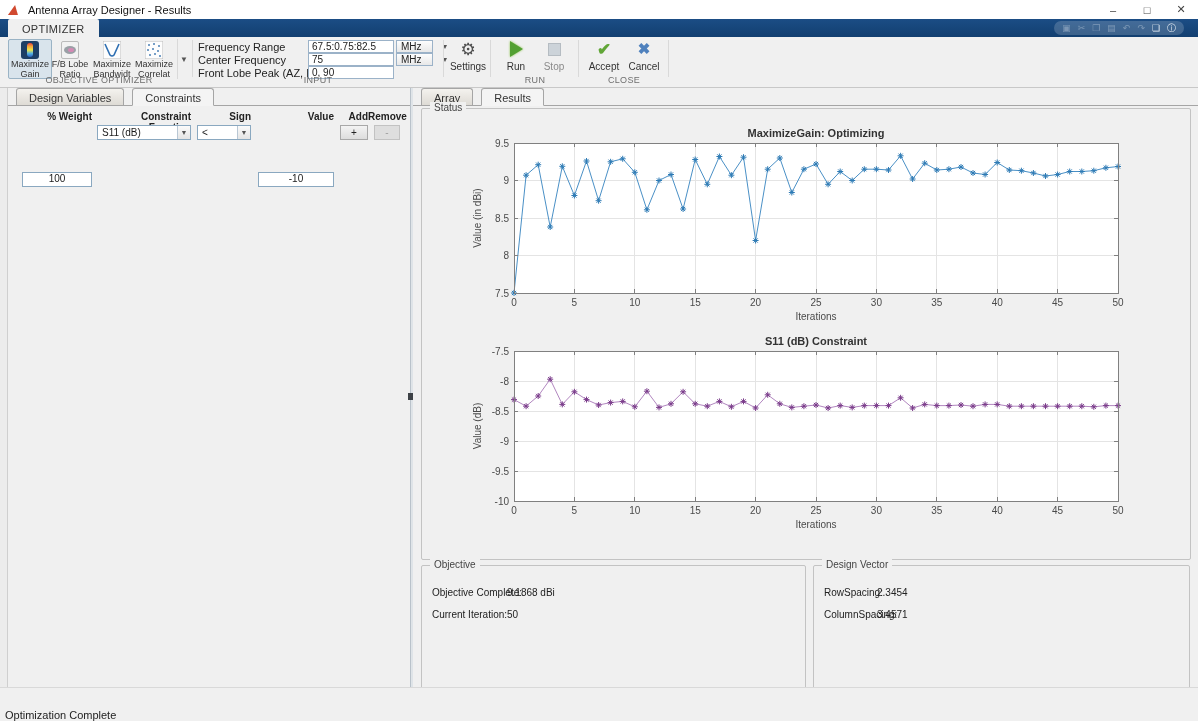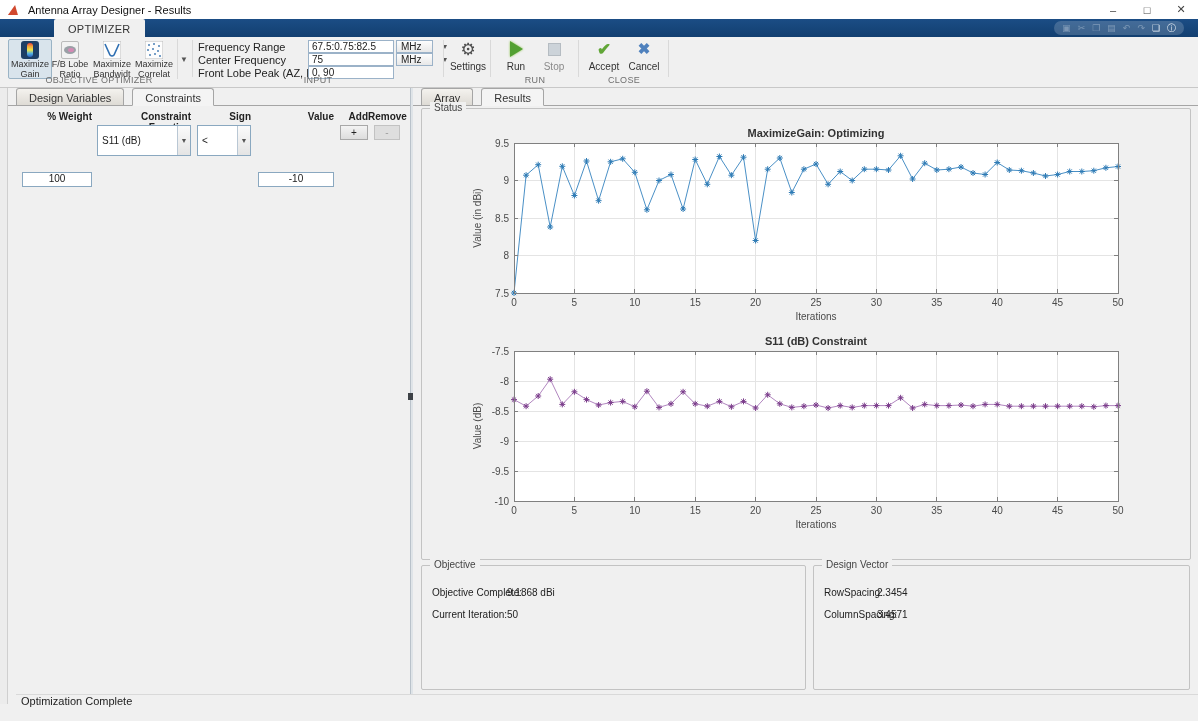--- a/index.html
+++ b/index.html
@@ -8,21 +8,21 @@
 
   
   .titlebar { position:absolute; top:0; left:0; right:0; height:19px; background:#ffffff; display:flex; align-items:center; }
   .app-icon { width:12px; height:12px; margin-left:8px; position:relative; }
   .app-icon:before { content:""; position:absolute; left:1px; top:1px; border-left:5px solid transparent; border-right:5px solid transparent; border-bottom:10px solid #d1492f; transform:skewX(-12deg); }
   .title-text { margin-left:8px; font-size:11px; color:#111; }
   .win-btns { margin-left:auto; display:flex; height:100%; }
   .win-btn { width:34px; height:100%; display:flex; align-items:center; justify-content:center; color:#444; font-size:11px; }
 
   
-  .tabbar { position:absolute; top:19px; left:0; right:0; height:18px; background:linear-gradient(#1b4d85,#123f70); display:flex; align-items:flex-end;padding-left:46px; }
+  .tabbar { position:absolute; top:19px; left:0; right:0; height:18px; background:linear-gradient(#1b4d85,#123f70); display:flex; align-items:flex-end; }
   .ribbon-tab { height:18px; margin-left:8px; padding:2px 14px 0 14px; background:#f0f0f0; color:#333; font-size:11px; letter-spacing:.3px; border-radius:2px 2px 0 0; display:flex; align-items:center; }
   .qat { position:absolute; right:14px; top:2px; height:14px; background:rgba(255,255,255,.18); border-radius:8px; display:flex; align-items:center; padding:0 8px; gap:7px; }
   .qat span { font-size:9px; line-height:1; color:#e8eef5; }
   .qat .dim { opacity:.35; }
 
   
   .ribbon { position:absolute; top:37px; left:0; right:0; height:51px; background:#f0f0f0; border-bottom:1px solid #c8c8c8; }
   .rsep { position:absolute; top:3px; bottom:10px; width:1px; background:#d9d9d9; }
   .rgroup-label { position:absolute; bottom:2px; font-size:9px; color:#6e6e6e; text-align:center; letter-spacing:.3px; }
   .big-btn { position:absolute; top:2px; width:44px; height:40px; border:1px solid transparent; border-radius:2px; text-align:center; cursor:default; }
@@ -54,21 +54,21 @@
   
   .workspace { position:absolute; top:88px; left:0; right:0; bottom:17px; background:#be185d; }
   .left-strip { position:absolute; left:0; top:0; bottom:0; width:8px; background:#ececec; border-right:1px solid #cfcfcf; }
   .panel-tabs { position:absolute; top:0; left:0; right:0; height:18px; border-bottom:1px solid #a5a5a5; display:flex; align-items:flex-end; }
   .ptab { height:17px; margin-left:8px; padding:2px 12px 0 12px; font-size:11px; color:#333; background:linear-gradient(#f4f2ee,#dedbd5); border:1px solid #a5a5a5; border-bottom:none; border-radius:3px 3px 0 0; display:flex; align-items:center; }
   .ptab.active { background:#f4f4f4; height:18px; margin-bottom:-1px; border-bottom:1px solid #f4f4f4; }
 
   .left-panel { position:absolute; left:8px; top:0; width:402px; bottom:0; background:#f0f0f0; }
   .col-head { position:absolute; top:23px; font-size:10px; font-weight:bold; color:#222; text-align:right; }
   .lp-input { position:absolute; top:37px; height:15px; background:#fff; border:1px solid #8aa8c0; font-size:10px; text-align:center; padding:0 2px;margin-top:47px; }
-  .lp-select { position:absolute; top:37px; height:31px; background:#fff; border:1px solid #8aa8c0; font-size:10px; display:flex; align-items:center; }
+  .lp-select { position:absolute; top:37px; height:15px; background:#fff; border:1px solid #8aa8c0; font-size:10px; display:flex; align-items:center; }
   .lp-select .sval { flex:1; padding-left:4px; }
   .lp-select .sarr { width:13px; height:100%; background:linear-gradient(#fbfbfb,#e4e4e4); border-left:1px solid #b9c7d4; display:flex; align-items:center; justify-content:center; font-size:7px; color:#555; }
   .sq-btn { position:absolute; top:37px; height:15px; background:linear-gradient(#f3f3f3,#dddddd); border:1px solid #a8a8a8; font-size:10px; display:flex; align-items:center; justify-content:center; color:#222; }
   .sq-btn.disabled { background:#dedede; color:#9f9f9f; border-color:#c2c2c2; }
 
   .splitter { position:absolute; left:410px; top:0; bottom:0; width:3px; background:#dfe4e8; border-left:1px solid #b9c2ca; }
   .splitter .handle { position:absolute; left:-3px; top:305px; width:6px; height:7px; background:#3d4247; }
 
   .right-panel { position:absolute; left:413px; top:0; right:0; bottom:0; background:#f0f0f0; }
 
@@ -81,21 +81,21 @@
   .tick { stroke:#808080; stroke-width:1; shape-rendering:crispEdges; }
   .tl { font-size:10px; fill:#4a4a4a; }
   .ctitle { font-size:11px; font-weight:bold; fill:#333; }
   .plotbg { fill:#ffffff; }
   .plotbox { fill:none; stroke:#808080; stroke-width:1; shape-rendering:crispEdges; }
 
   .kv-label { position:absolute; font-size:10px; color:#222; }
   .kv-value { position:absolute; font-size:10px; color:#222; }
 
   
-  .statusbar { position:absolute; left:16px; right:0; bottom:0; height:27px; background:#f0f0f0; border-top:1px solid #d9d9d9; display:flex; align-items:flex-start; }
+  .statusbar { position:absolute; left:0; right:0; bottom:0; height:34px; background:#f0f0f0; border-top:1px solid #d9d9d9; display:flex; align-items:flex-end; }
   .statusbar span { margin-left:5px; font-size:11px; color:#222; }
 </style>
 </head>
 <body>
 
 <div class="window">
 
   <div class="titlebar">
     <div class="app-icon"></div>
     <div class="title-text">Antenna Array Designer - Results</div>

